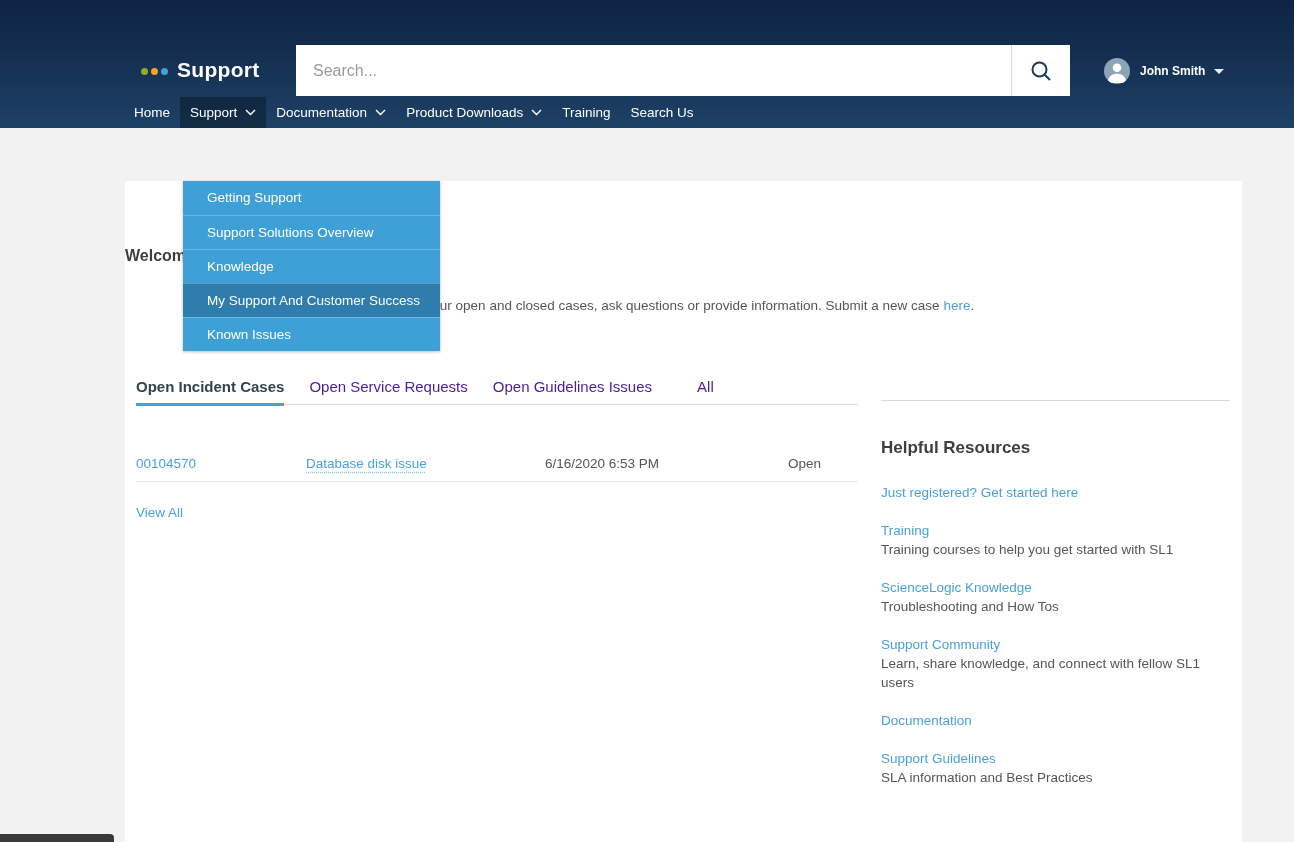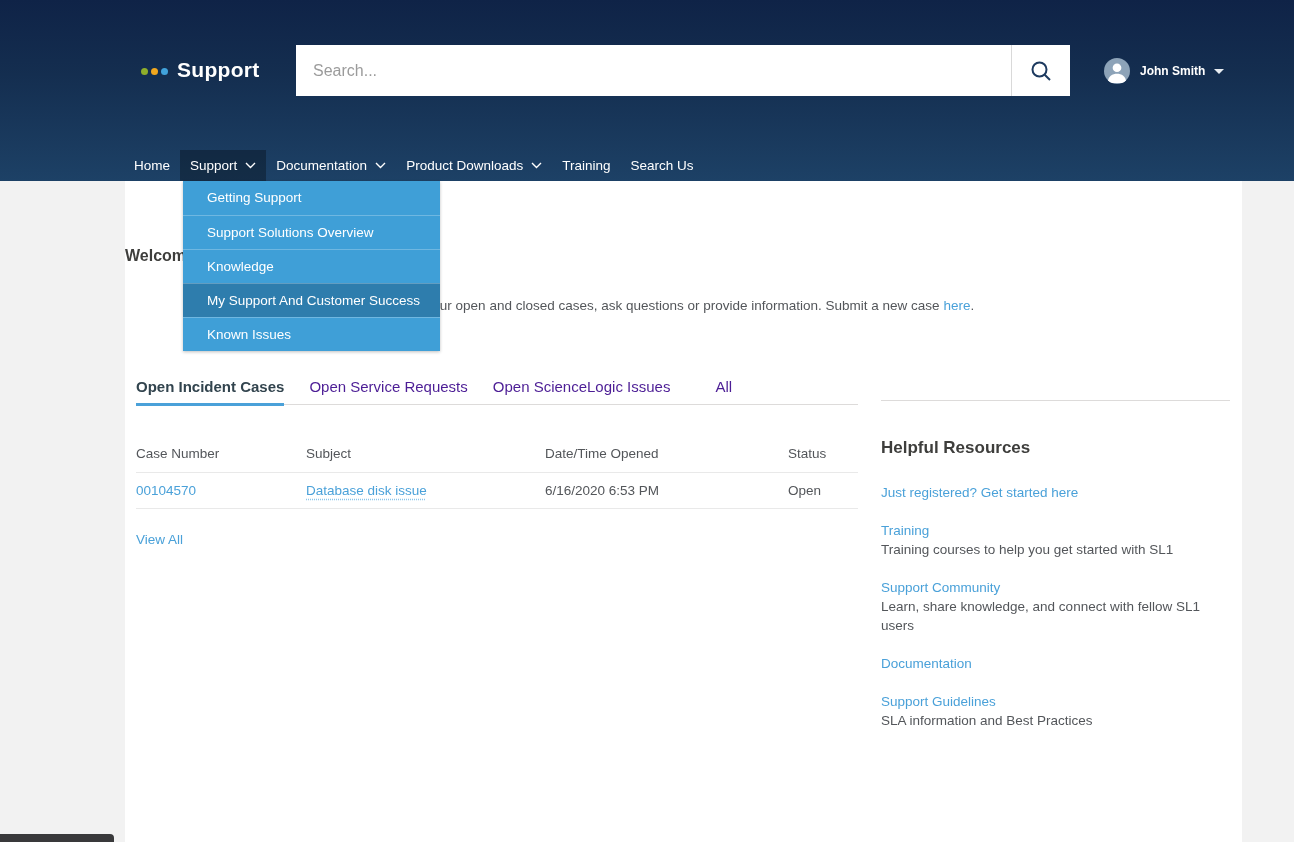--- a/index.html
+++ b/index.html
@@ -6,21 +6,21 @@
   html,body { width:1294px; height:842px; }
   body {
     font-family:"Liberation Sans", sans-serif;
     background:#f2f2f2;
     position:relative;
     overflow:hidden;
     color:#53565a;
   }
   
   .header {
-    position:absolute; top:0; left:0; width:1294px; height:181px;
+    position:absolute; top:0; left:0; width:1294px; height:128px;
     background:linear-gradient(180deg,#0f2347 0%, #15305199 40%, #1d4166 100%), #122a4d;
   }
   .logo { position:absolute; left:141px; top:56px; height:28px; display:flex; align-items:center; cursor:pointer; }
   .logo-dots { display:flex; gap:3px; margin-right:9px; margin-top:3px; }
   .logo-dots span { width:7px; height:7px; border-radius:50%; display:block; }
   .logo-text { color:#fff; font-size:21px; font-weight:600; letter-spacing:.3px; }
 
   .search-bar { position:absolute; left:296px; top:45px; width:774px; height:51px; background:#fff; display:flex;gap:20px; }
   .search-input { flex:1; border:none; outline:none; font-size:16px; padding:0 17px; color:#555; font-family:"Liberation Sans",sans-serif; }
   .search-input::placeholder { color:#9b9b9b; }
@@ -156,31 +156,25 @@
 
   <div class="welcome-title">Welcome John Smith</div>
   <div class="welcome-text">
     <span>View your open and closed cases, ask questions or provide information.  Submit a new case </span><a class="link">here</a><span>.</span>
   </div>
 
   <div class="main-col">
     <div class="tabs">
       <div class="tab active">Open Incident Cases</div>
       <div class="tab">Open Service Requests</div>
-      <div class="tab">Open ScienceLogic Issues</div>
+      <div class="tab">Open Guidelines Issues</div>
       <div class="tab tab-all">All</div>
     </div>
 
     <div class="cases-table">
-      <div class="t-head">
-        <div>Case Number</div>
-        <div>Subject</div>
-        <div>Date/Time Opened</div>
-        <div>Status</div>
-      </div>
       <div class="t-row">
         <div><a class="link">00104570</a></div>
         <div><a class="subject-link">Database disk issue</a></div>
         <div>6/16/2020 6:53 PM</div>
         <div>Open</div>
       </div>
     </div>
 
     <a class="link view-all">View All</a>
   </div>
@@ -192,20 +186,24 @@
       <div class="res-block">
         <div><a class="link">Just registered? Get started here</a></div>
 
       </div>
 
       <div class="res-block">
         <div><a class="link">Training</a></div>
         <div class="res-desc">Training courses to help you get started with SL1</div>
       </div>
 
+      <div class="res-block">
+        <div><a class="link">ScienceLogic Knowledge</a></div>
+        <div class="res-desc">Troubleshooting and How Tos</div>
+      </div>
 
       <div class="res-block">
         <div><a class="link">Support Community</a></div>
         <div class="res-desc">Learn, share knowledge, and connect with fellow SL1 users</div>
       </div>
 
       <div class="res-block">
         <div><a class="link">Documentation</a></div>
       </div>
 

